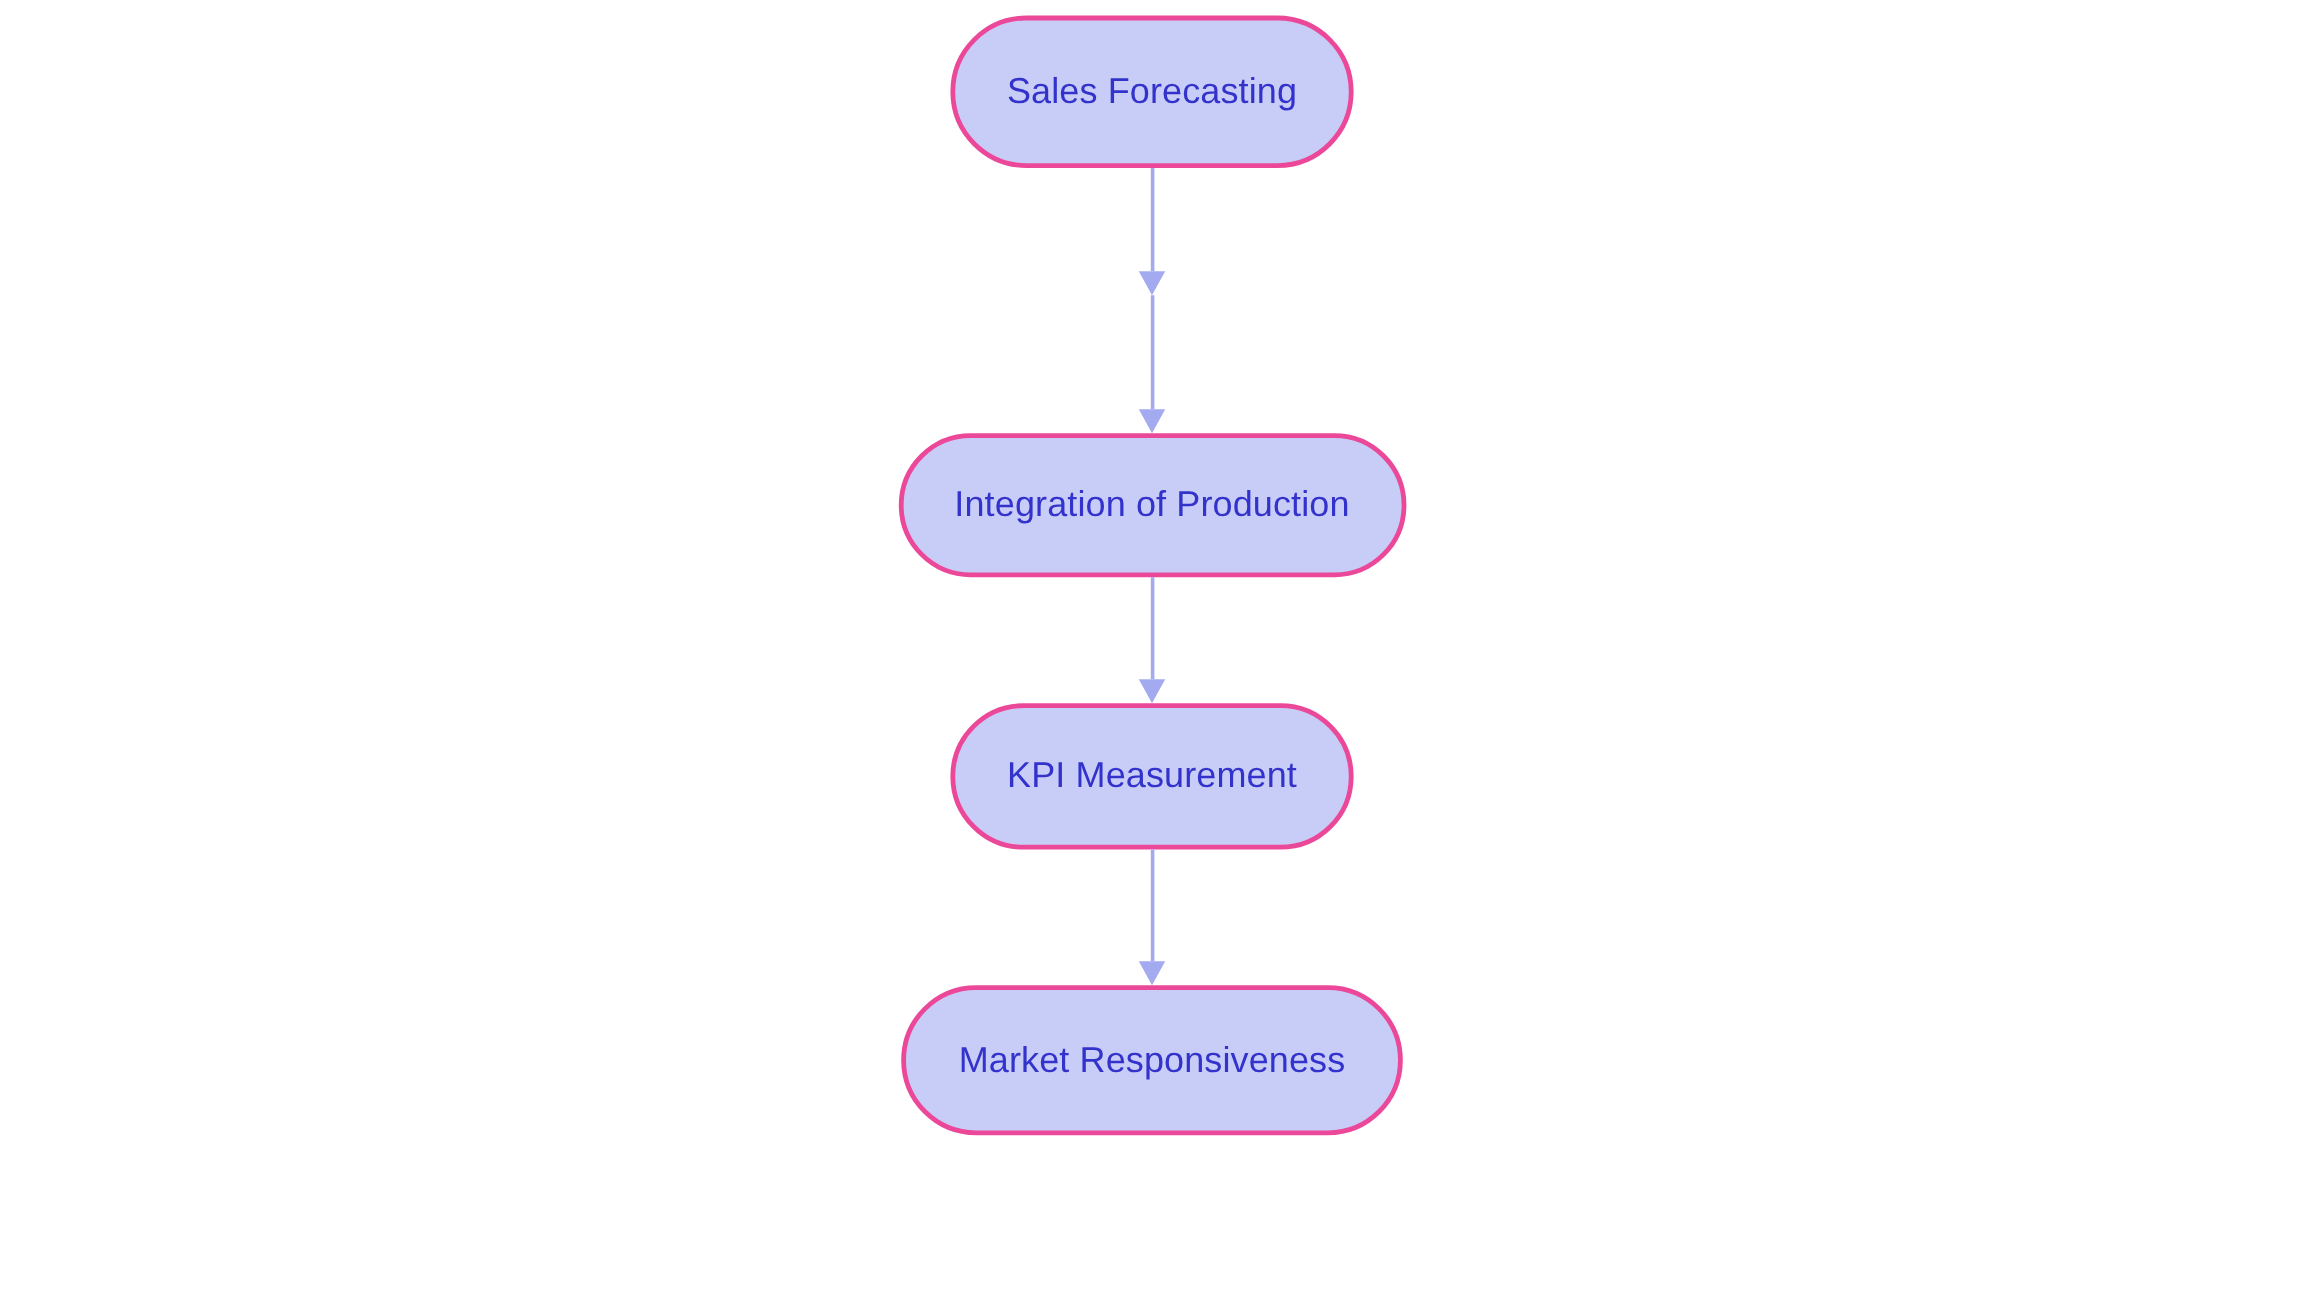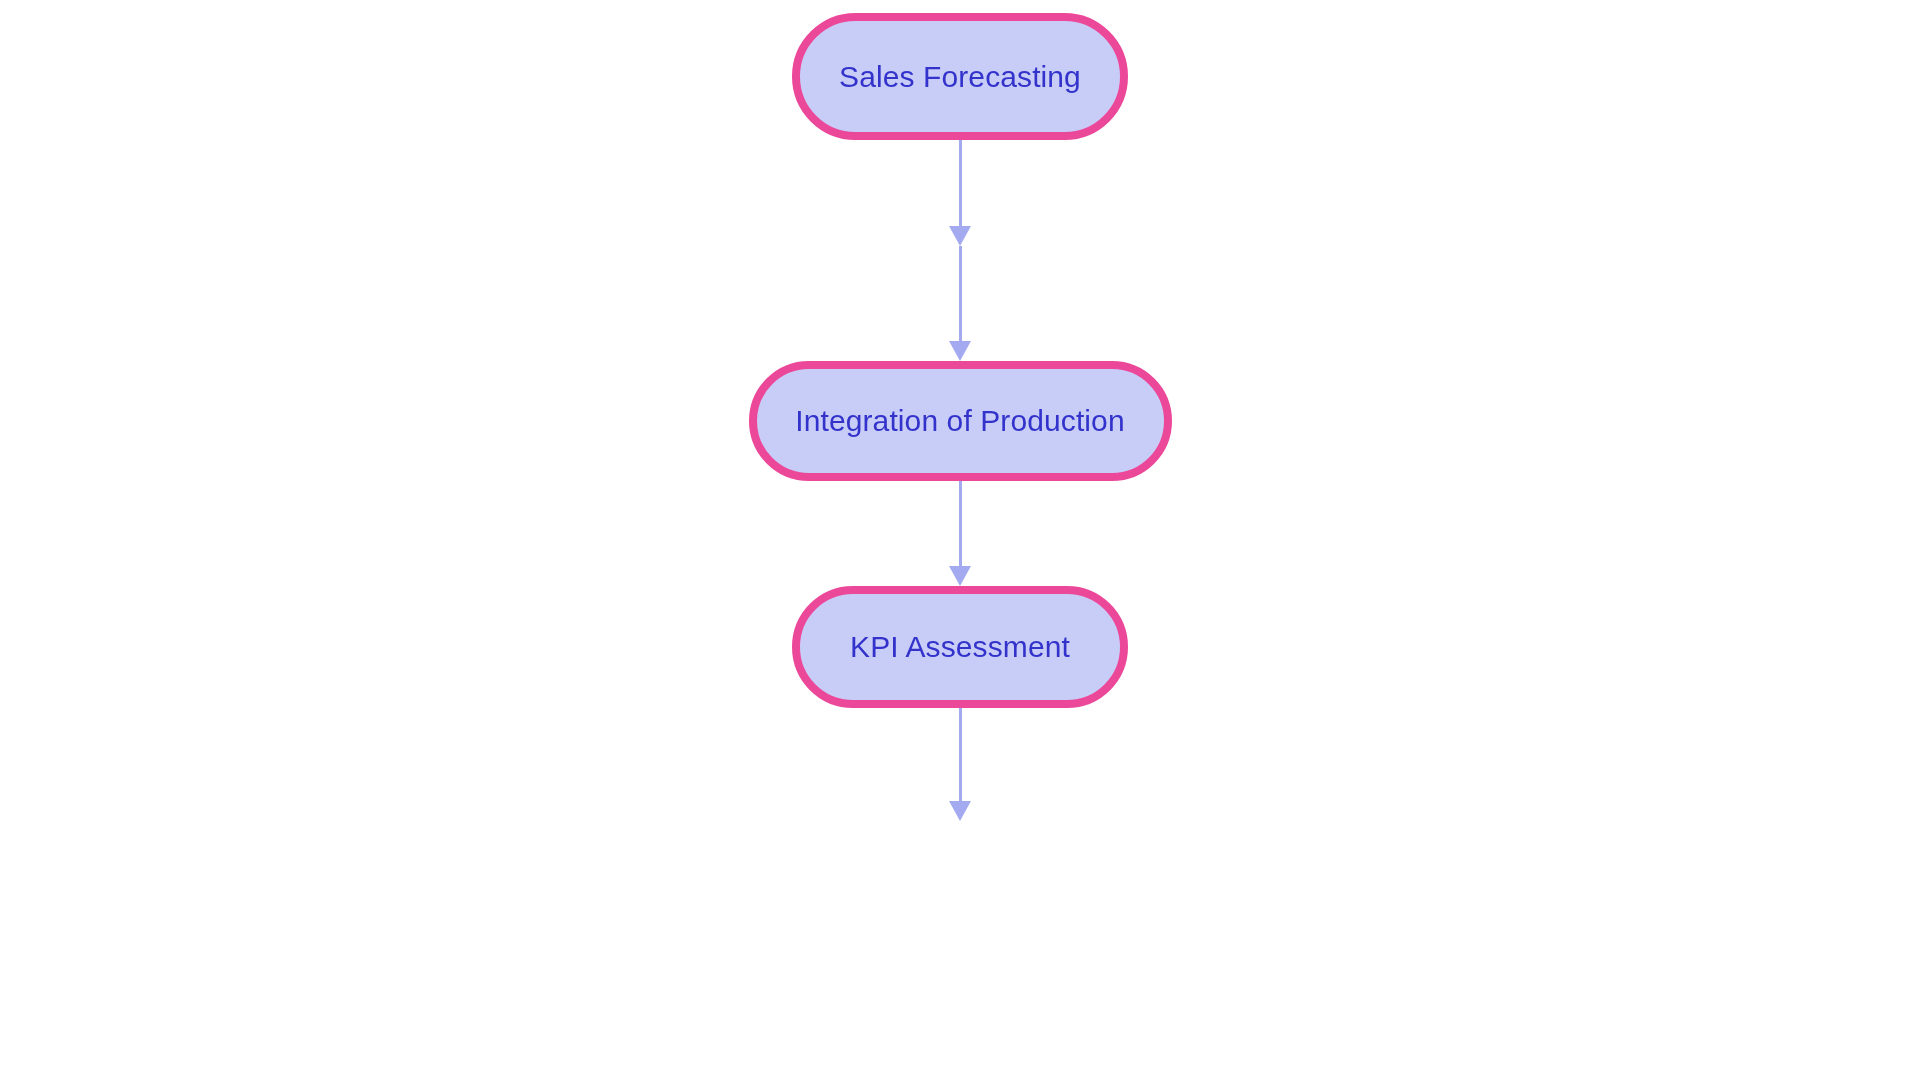--- a/index.html
+++ b/index.html
@@ -32,21 +32,21 @@
     align-items: center;
   }
 
   
   .node {
     box-sizing: border-box;
     display: flex;
     align-items: center;
     justify-content: center;
     background: #c8cdf8;
-    border: 8px solid #ec4899;
+    border: 4px solid #ec4899;
     border-radius: 999px;
     color: #3333cc;
     white-space: nowrap;
     flex: 0 0 auto;
   }
   .node-label {
     font-size: 30px;
     line-height: 1;
     letter-spacing: 0.1px;
     color: #3333cc;
@@ -113,23 +113,26 @@
     <div class="node node-3">
       <span class="node-label">Integration of Production</span>
     </div>
 
     <div class="connector conn-3">
       <div class="connector-line"></div>
       <div class="connector-arrowhead"></div>
     </div>
 
     <div class="node node-4">
-      <span class="node-label">KPI Assessment</span>
+      <span class="node-label">KPI Measurement</span>
     </div>
 
     <div class="connector conn-4">
       <div class="connector-line"></div>
       <div class="connector-arrowhead"></div>
     </div>
 
+    <div class="node node-5">
+      <span class="node-label">Market Responsiveness</span>
+    </div>
 
   </div>
 </div>
 
 </body></html>

